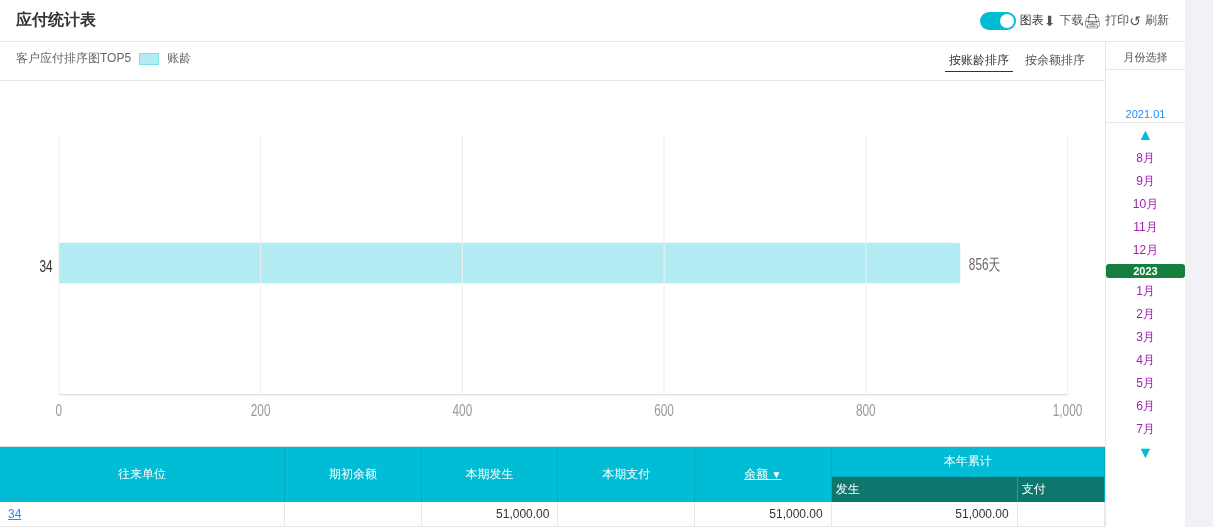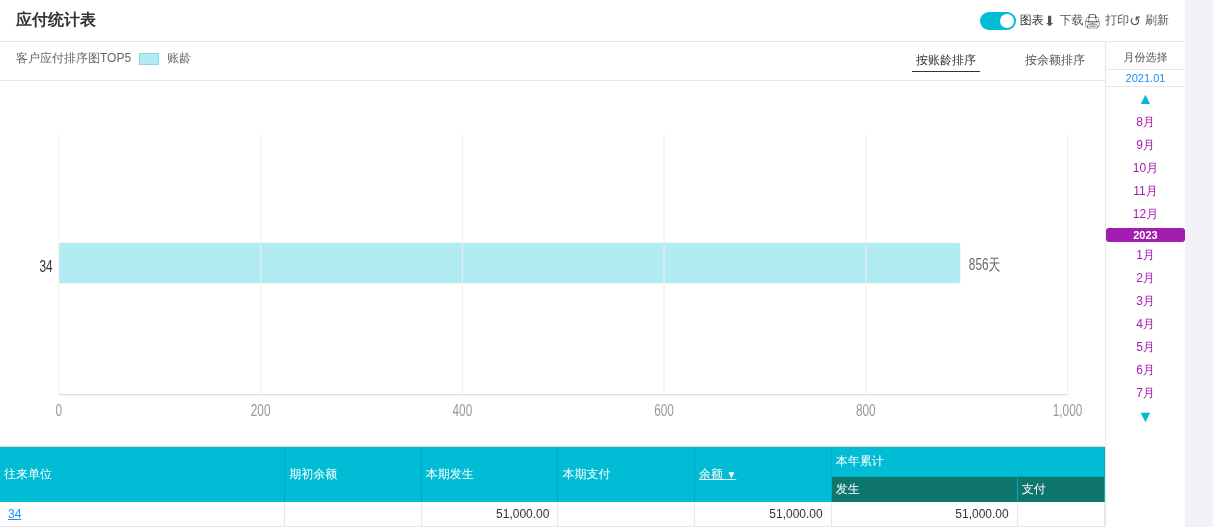--- a/index.html
+++ b/index.html
@@ -21,42 +21,42 @@
     .content-area { display: flex; flex: 1; overflow: hidden; }
 
     
     .chart-panel { flex: 1; display: flex; flex-direction: column; overflow: hidden; }
 
     
     .chart-topbar { display: flex; align-items: flex-start; justify-content: space-between; padding: 8px 16px; border-bottom: 1px solid #e8e8e8; }
     .chart-legend { display: flex; align-items: center; gap: 8px; font-size: 12px; color: #666; }
     .legend-box { width: 20px; height: 12px; background: #b2ebf2; border: 1px solid #80deea; }
     .chart-sort-btns { display: flex; gap: 8px; }
-    .sort-btn { font-size: 12px; color: #555; cursor: pointer; padding: 2px 4px; border-bottom: 1px solid transparent; margin-left: 33px; }
+    .sort-btn { font-size: 12px; color: #555; cursor: pointer; padding: 2px 4px; border-bottom: 1px solid transparent; }
     .sort-btn.active { color: #333; border-bottom: 1px solid #333; }
 
     
     .chart-area { flex: 1; padding: 10px 16px 8px 16px; position: relative; min-height: 0; }
     .chart-svg { width: 100%; height: 100%; }
 
     
     .table-area { border-top: 1px solid #ddd; }
     table { width: 100%; border-collapse: collapse; font-size: 12px; }
-    thead tr.header-row-1 th { background: #00bcd4; color: #fff; text-align: left; padding: 6px 4px; border-right: 1px solid #00acc1; font-weight: normal; margin-top: 44px; }
+    thead tr.header-row-1 th { background: #00bcd4; color: #fff; text-align: center; padding: 6px 4px; border-right: 1px solid #00acc1; font-weight: normal; margin-top: 44px; }
     thead tr.header-row-2 th { background: #0f766e; color: #fff; text-align: left; padding: 4px; border-right: 1px solid #00acc1; border-top: 1px solid #00acc1; font-weight: normal; }
     tbody tr td { padding: 5px 8px; border-bottom: 1px solid #e8e8e8; border-right: 1px solid #e8e8e8; text-align: right; color: #333; font-size: 12px; }
     tbody tr td:first-child { text-align: left; color: #1890ff; text-decoration: underline; cursor: pointer; }
 
     
     .right-sidebar { width: 80px; background: #fff; border-left: 1px solid #e8e8e8; display: flex; flex-direction: column; align-items: center; padding: 4px 0; overflow-y: auto; }
     .sidebar-title { font-size: 11px; color: #555; padding: 4px 0; text-align: center; border-bottom: 1px solid #e8e8e8; width: 100%; text-align: center; }
-    .sidebar-year-input { font-size: 11px; color: #1890ff; text-align: center; padding: 2px 0; width: 100%; text-align: center; border-bottom: 1px solid #e8e8e8; cursor: pointer; }
+    .sidebar-year-input { font-size: 11px; color: #1890ff; text-align: center; padding: 2px 0; width: 100%; text-align: center; border-bottom: 1px solid #e8e8e8; cursor: pointer; margin-top: 36px; }
     .nav-arrow { width: 20px; height: 20px; cursor: pointer; display: flex; align-items: center; justify-content: center; color: #00bcd4; font-size: 16px; margin: 2px 0; }
     .month-item { font-size: 12px; color: #a21caf; padding: 3px 0; width: 100%; text-align: center; cursor: pointer; }
-    .month-item.year-badge { background: #a21caf; color: #fff; font-size: 11px; font-weight: bold; padding: 1px 6px; border-radius: 3px; margin: 2px auto; }
+    .month-item.year-badge { background: #15803d; color: #fff; font-size: 11px; font-weight: bold; padding: 1px 6px; border-radius: 3px; margin: 2px auto; }
     .month-col { display: flex; flex-direction: column; align-items: center; width: 100%; }
   </style>
 </head>
 <body>
 
 <div class="main-container">
 
   <div class="header">
     <span class="header-title">应付统计表</span>
     <div class="header-actions">

